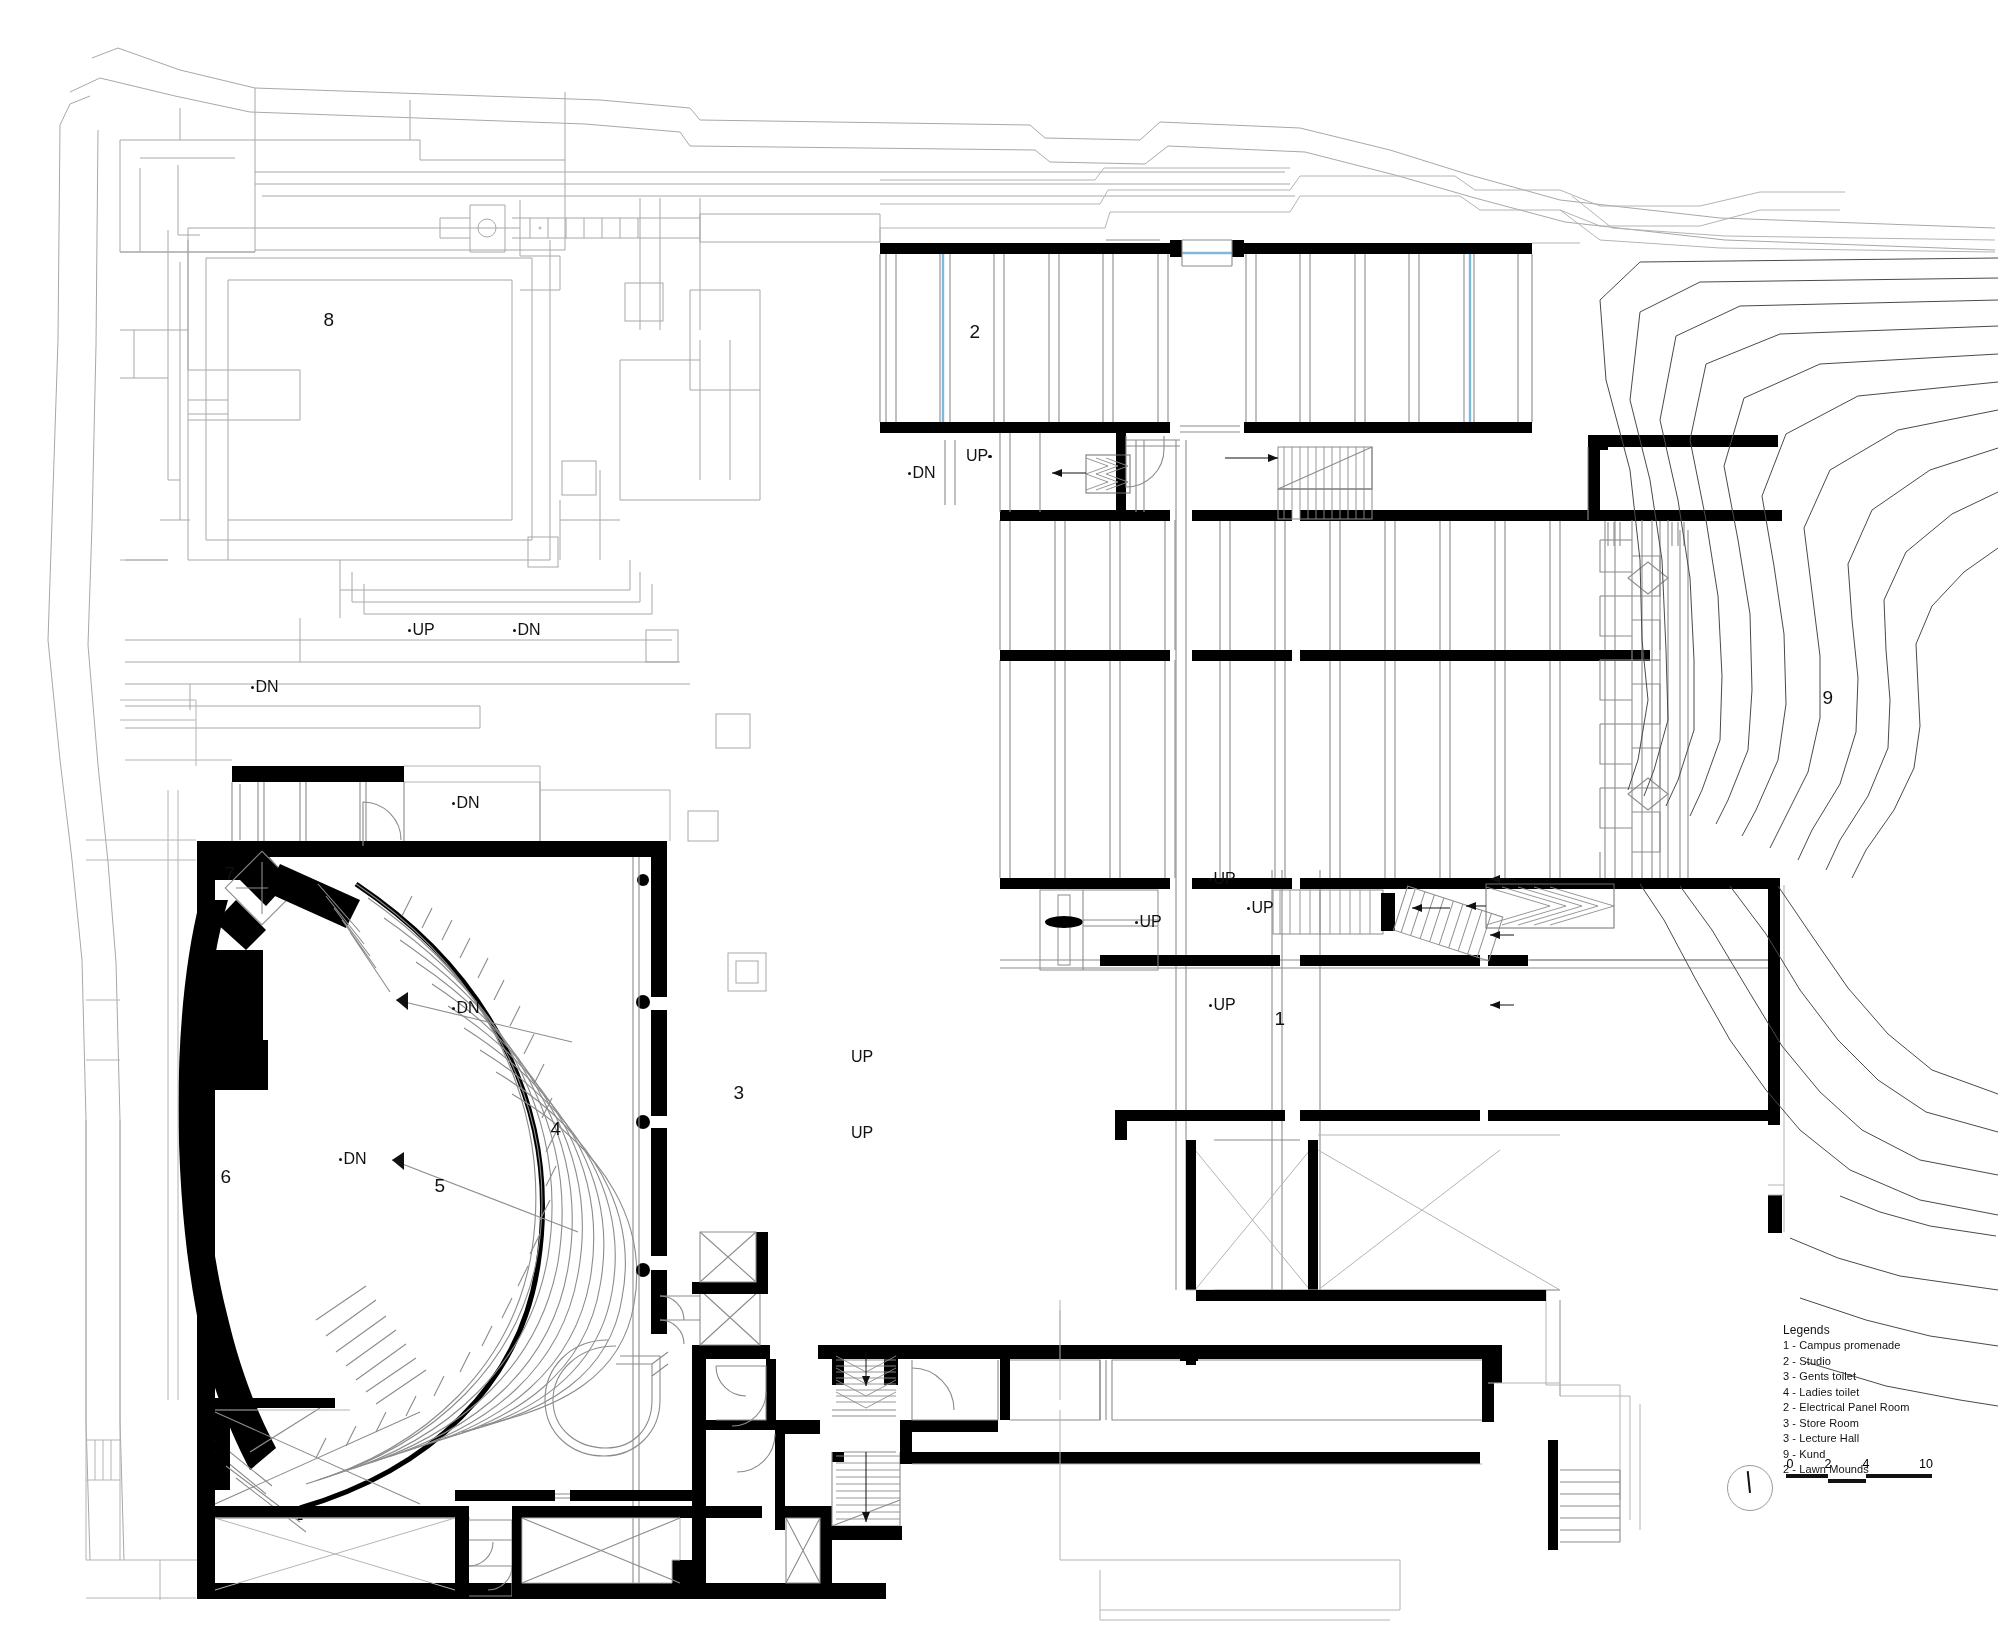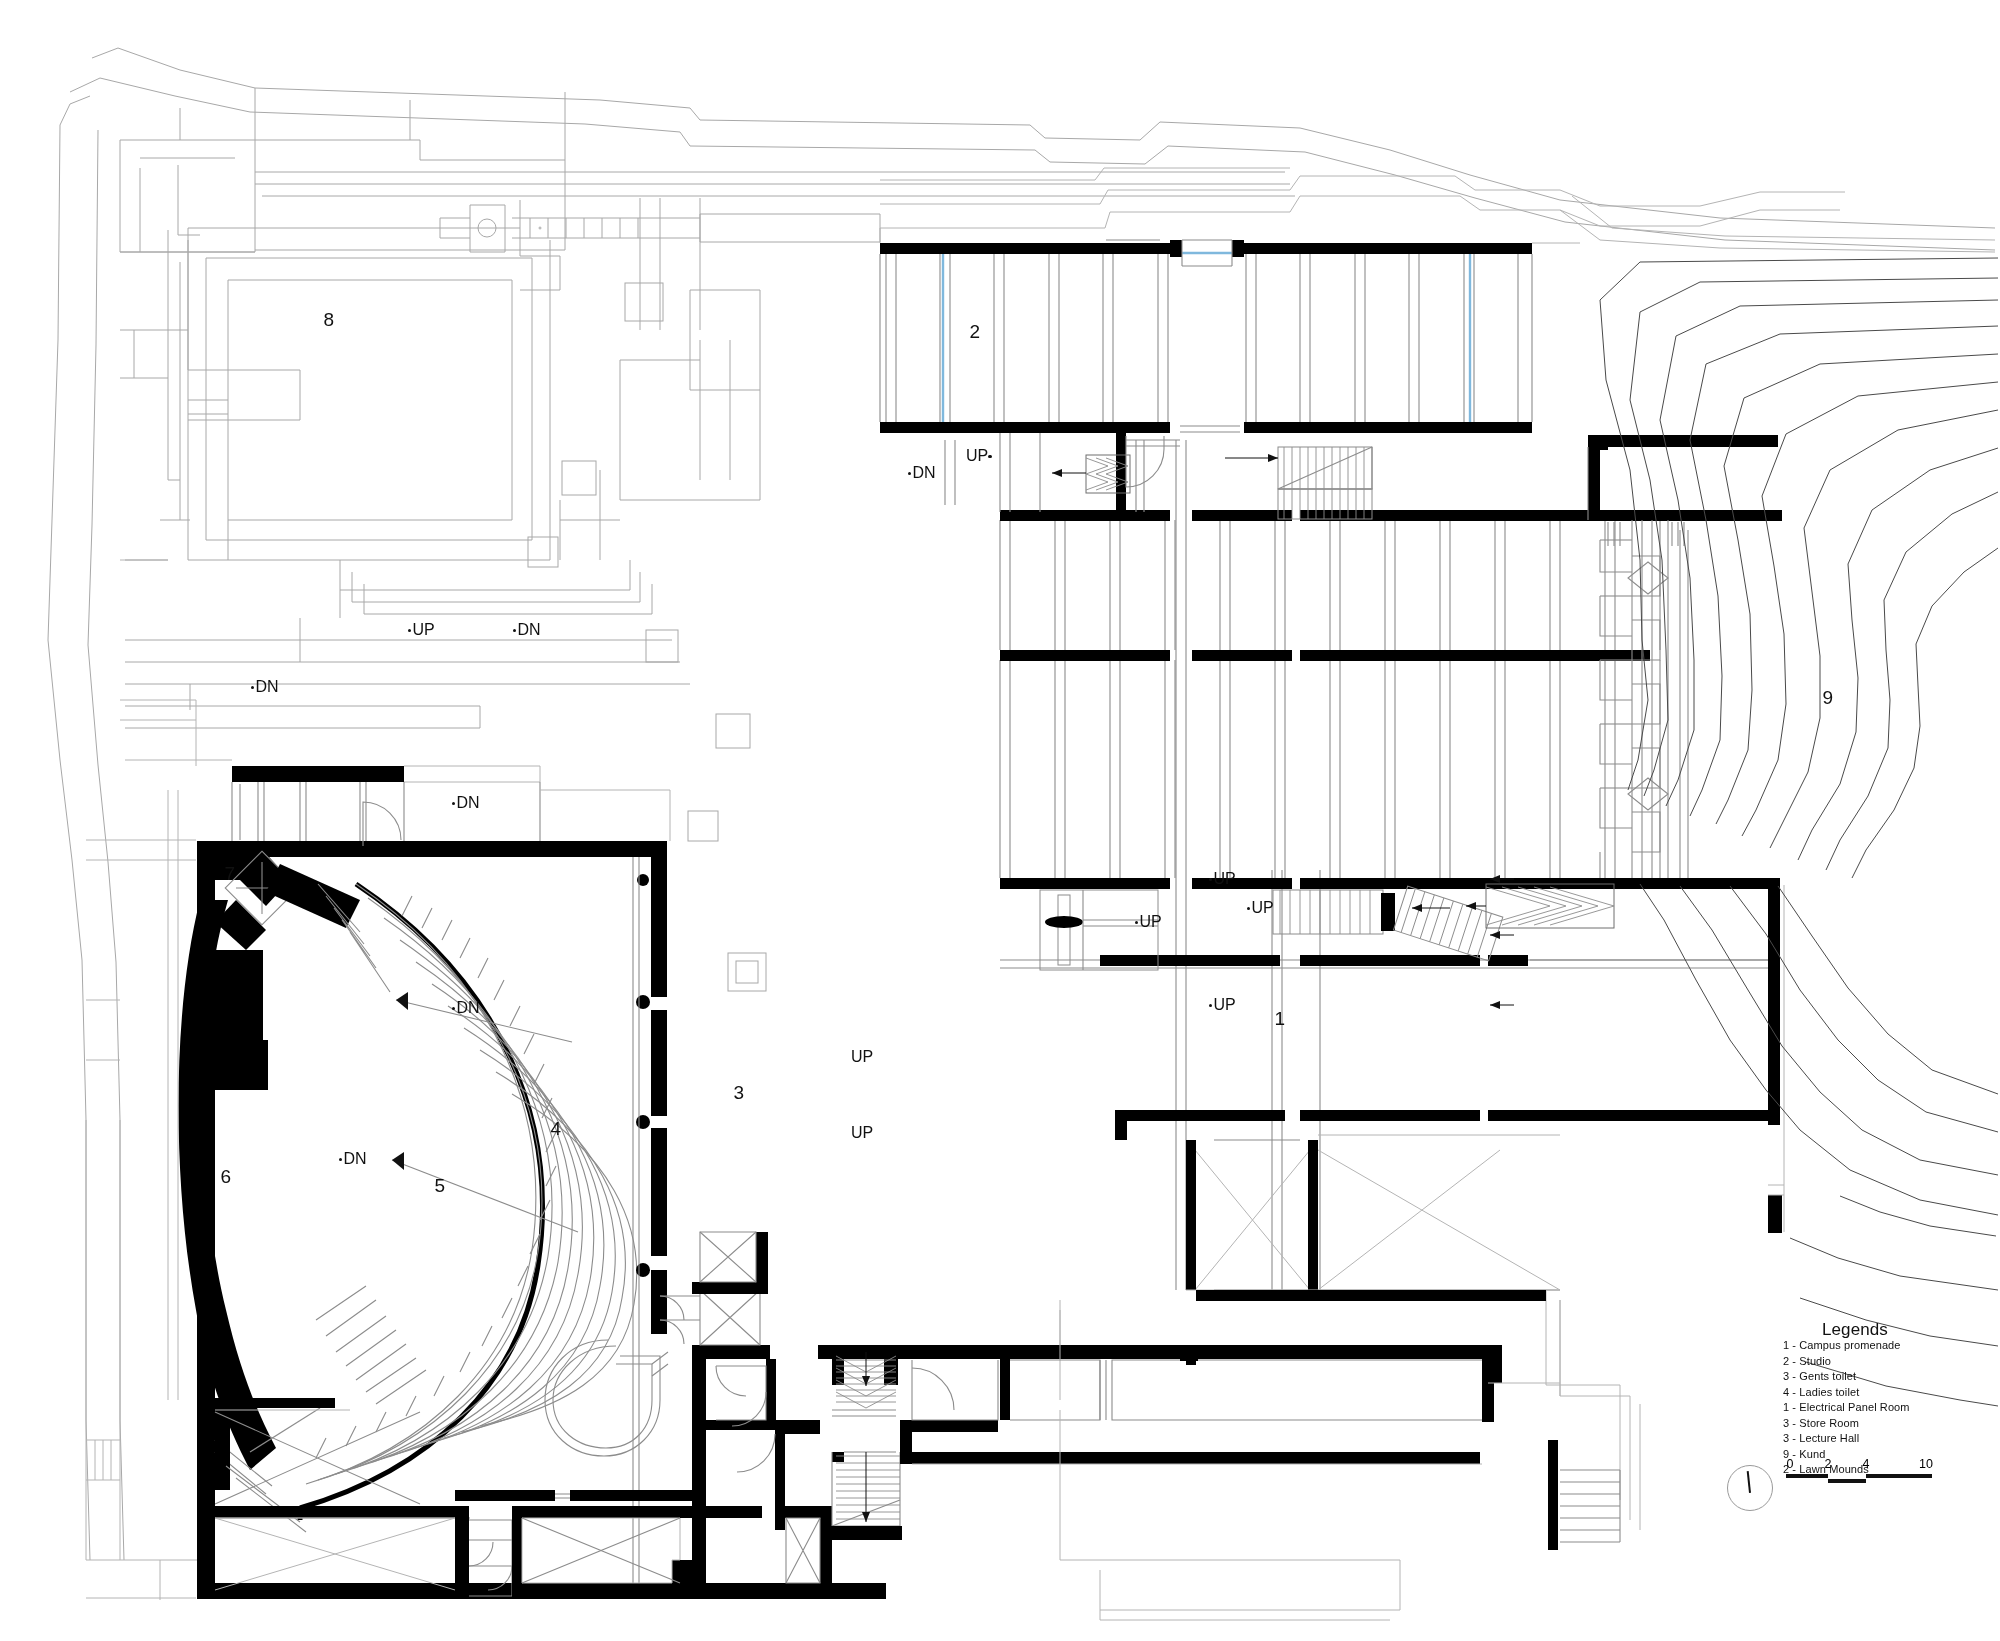--- a/index.html
+++ b/index.html
@@ -14,24 +14,23 @@
   #plan-svg{position:absolute;left:0;top:0;width:2000px;height:1641px;}
 
   
   #legend-block{
     position:absolute;
     left:1783px; top:1322px;
     width:200px;
     color:#111;
   }
   #legend-title{
-    font-size:17px;
+    font-size:12px;
     line-height:16px;
     letter-spacing:0.1px;
-    margin-left:39px;
   }
   .legend-row{
     font-size:11px;
     line-height:15.5px;
     white-space:nowrap;
     letter-spacing:0.1px;
   }
   
   #scalebar-wrap{
     position:absolute;
@@ -745,21 +744,21 @@
   <div class="dir-label" style="left:1209px;top:1005px;"><span class="dot"></span><span>UP</span></div>
   <div class="dir-label" style="left:851px;top:1057px;"><span>UP</span></div>
   <div class="dir-label" style="left:851px;top:1133px;"><span>UP</span></div>
 
   <div id="legend-block">
     <div id="legend-title">Legends</div>
     <div class="legend-row">1 - Campus promenade</div>
     <div class="legend-row">2 - Studio</div>
     <div class="legend-row">3 - Gents toilet</div>
     <div class="legend-row">4 - Ladies toilet</div>
-    <div class="legend-row">1 - Electrical Panel Room</div>
+    <div class="legend-row">2 - Electrical Panel Room</div>
     <div class="legend-row">3 - Store Room</div>
     <div class="legend-row">3 - Lecture Hall</div>
     <div class="legend-row">9 - Kund</div>
     <div class="legend-row">2 - Lawn Mounds</div>
   </div>
 
   <div id="scalebar-wrap">
     <div id="scale-numbers">
       <span style="left:4px;">0</span>
       <span style="left:42px;">2</span>

